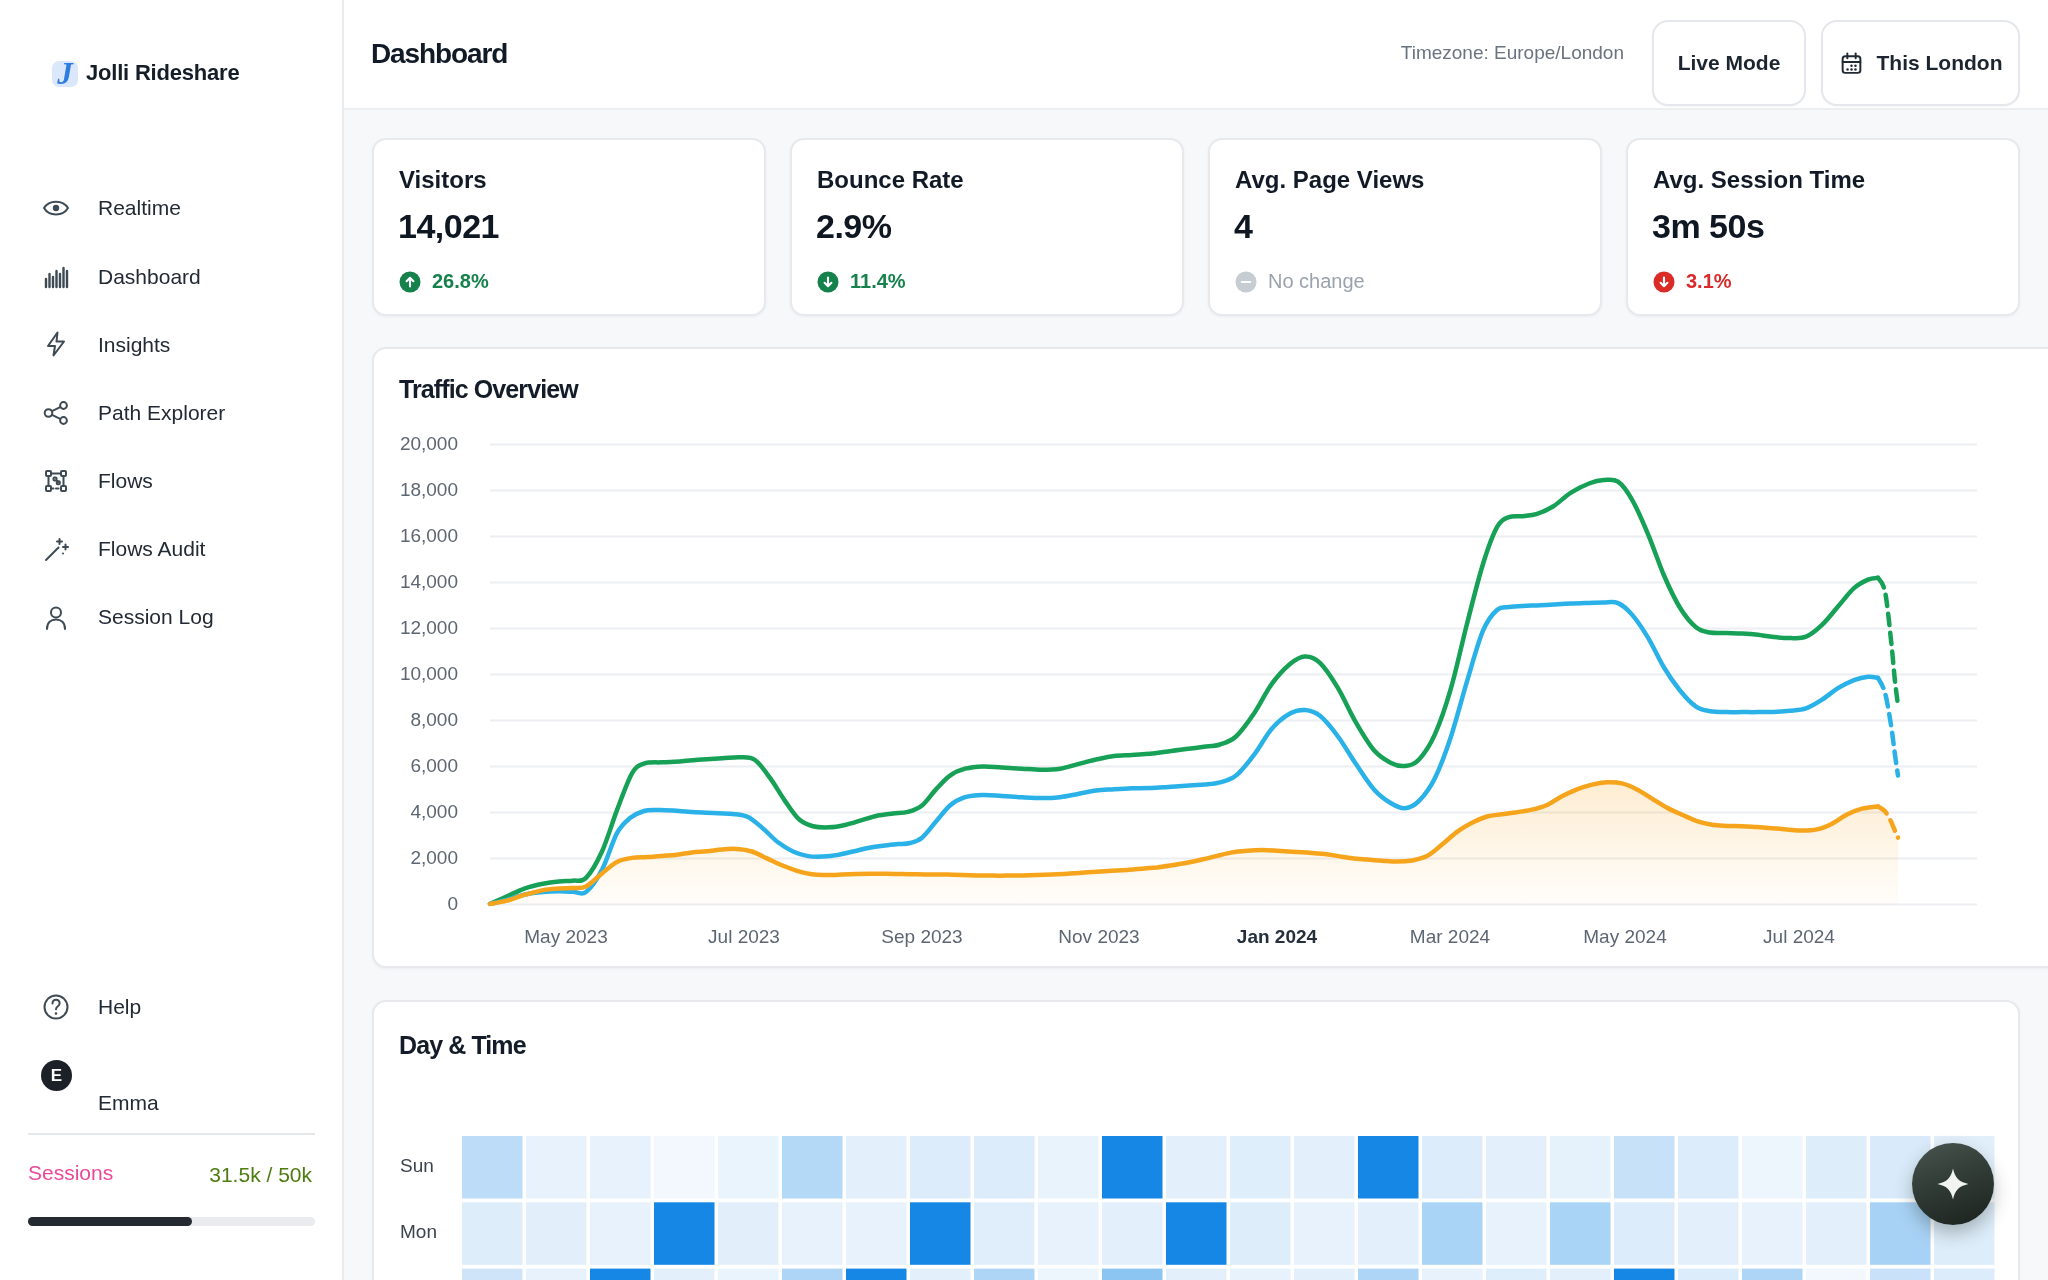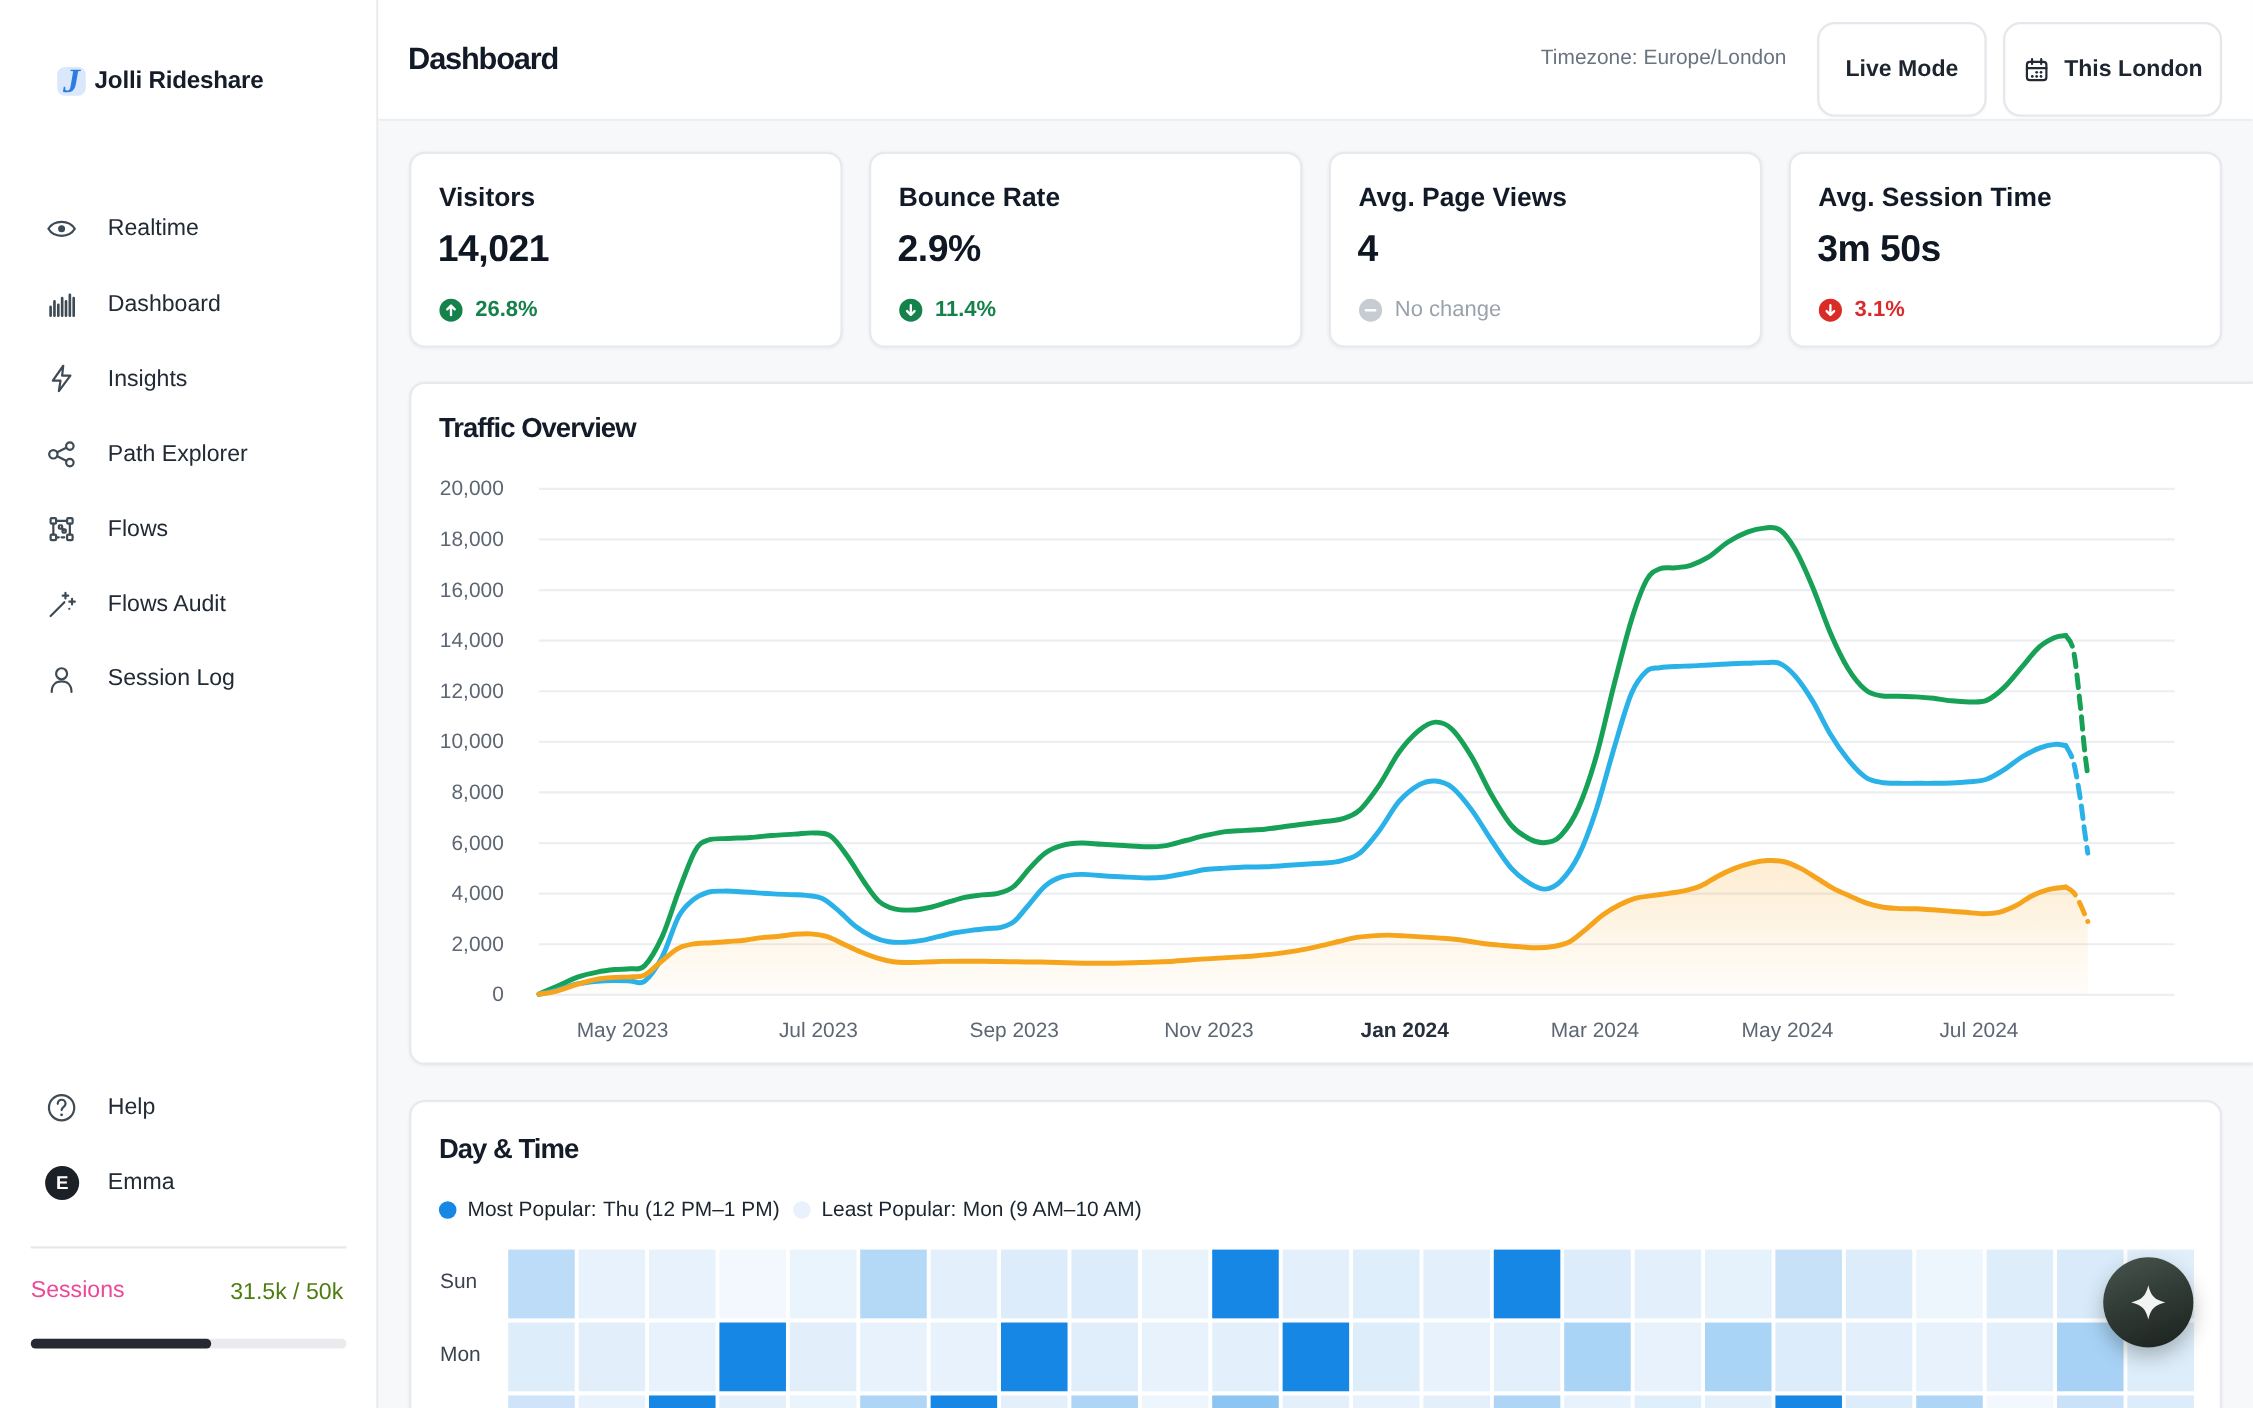--- a/index.html
+++ b/index.html
@@ -91,21 +91,21 @@
     <div class="nav-t" style="top:605px">Session Log</div>
     <svg class="nav-i" style="top:993px" viewBox="0 0 28 28">
         <g fill="none" stroke="#3e4a54" stroke-width="2" stroke-linecap="round" stroke-linejoin="round">
           <circle cx="14" cy="14" r="11.5"></circle>
           <path d="M10.5 10.5 C10.5 5.5 17.6 5.5 17.6 10.5 C17.6 13.4 14 13 14 16.2"></path>
           <path d="M14 20.5 v.01" stroke-width="2.6"></path>
         </g>
       </svg>
     <div class="nav-t" style="top:995px">Help</div>
     <div style="position:absolute;left:41px;top:1060px;width:31px;height:31px;border-radius:50%;background:#1c2128;color:#fff;font-size:17px;font-weight:700;text-align:center;line-height:31px">E</div>
-    <div class="nav-t" style="top:1063px">Emma</div>
+    <div class="nav-t" style="top:1091px">Emma</div>
   </div>
   <div style="position:absolute;left:28px;top:1133px;width:287px;border-top:2px solid #e5e8eb"></div>
   <div style="position:absolute;left:28px;top:1161px;font-size:21px;font-weight:500;color:#ec4899">Sessions</div>
   <div style="position:absolute;right:30px;top:1163px;font-size:21px;font-weight:500;color:#4d7c0f">31.5k / 50k</div>
   <div style="position:absolute;left:28px;top:1217px;width:287px;height:9px;border-radius:5px;background:#e9ebee">
       <div style="width:57%;height:9px;border-radius:5px;background:#242a30"></div>
     </div>
 </aside>
 
 <header>
@@ -207,28 +207,20 @@
     <path d="M1504.0 228.8 C1505.2 231.1 1508.8 232.2 1511.0 242.6 C1513.2 252.9 1515.3 275.9 1517.0 290.9 C1518.7 305.8 1519.8 321.4 1521.0 332.3 C1522.2 343.2 1523.5 352.4 1524.0 356.4" fill="none" stroke="#17a157" stroke-width="4.5" stroke-linecap="round" stroke-dasharray="11.5 7.5"></path>
     <path d="M116.0 554.9 C118.8 554.2 127.2 552.4 133.0 550.8 C138.8 549.2 145.0 546.8 151.0 545.5 C157.0 544.2 163.3 543.5 169.0 543.0 C174.7 542.4 180.0 542.3 185.0 542.3 C190.0 542.3 194.5 542.6 199.0 542.8 C203.5 542.9 207.2 546.6 212.0 543.0 C216.8 539.3 222.8 530.7 228.0 520.9 C233.2 511.1 238.3 492.7 243.0 484.1 C247.7 475.5 251.5 472.8 256.0 469.1 C260.5 465.5 265.3 463.4 270.0 462.0 C274.7 460.7 279.2 461.2 284.0 461.1 C288.8 461.0 294.0 461.3 299.0 461.6 C304.0 461.8 309.0 462.4 314.0 462.7 C319.0 463.1 324.0 463.4 329.0 463.6 C334.0 463.9 339.0 464.1 344.0 464.3 C349.0 464.6 354.0 464.4 359.0 465.0 C364.0 465.6 369.0 465.6 374.0 468.0 C379.0 470.4 384.0 475.3 389.0 479.5 C394.0 483.7 399.0 489.5 404.0 493.3 C409.0 497.1 414.0 500.2 419.0 502.5 C424.0 504.8 429.0 506.3 434.0 507.1 C439.0 507.9 444.0 507.8 449.0 507.6 C454.0 507.4 459.0 506.8 464.0 505.9 C469.0 505.1 474.0 503.6 479.0 502.5 C484.0 501.4 489.0 500.0 494.0 499.0 C499.0 498.1 504.0 497.4 509.0 496.8 C514.0 496.1 519.5 495.6 524.0 495.1 C528.5 494.7 532.0 495.1 536.0 494.0 C540.0 492.9 543.7 492.3 548.0 488.7 C552.3 485.1 557.3 478.0 562.0 472.6 C566.7 467.2 571.2 460.6 576.0 456.5 C580.8 452.4 585.5 450.0 591.0 448.2 C596.5 446.5 602.8 446.1 609.0 445.9 C615.2 445.7 621.5 446.7 628.0 447.1 C634.5 447.5 641.3 447.9 648.0 448.2 C654.7 448.6 661.7 449.1 668.0 449.1 C674.3 449.1 680.0 448.9 686.0 448.2 C692.0 447.5 698.0 446.1 704.0 445.0 C710.0 443.9 716.0 442.4 722.0 441.5 C728.0 440.7 734.0 440.6 740.0 440.2 C746.0 439.8 752.0 439.4 758.0 439.2 C764.0 439.1 770.0 439.2 776.0 439.0 C782.0 438.8 788.0 438.3 794.0 437.9 C800.0 437.5 806.0 437.1 812.0 436.7 C818.0 436.3 824.3 436.1 830.0 435.6 C835.7 435.0 840.7 434.8 846.0 433.3 C851.3 431.8 856.3 431.2 862.0 426.6 C867.7 422.0 874.0 413.8 880.0 405.9 C886.0 398.0 892.0 386.3 898.0 379.4 C904.0 372.6 910.5 367.6 916.0 364.5 C921.5 361.4 926.0 360.7 931.0 361.0 C936.0 361.4 940.5 362.4 946.0 366.8 C951.5 371.2 958.0 379.4 964.0 387.5 C970.0 395.6 976.0 406.3 982.0 415.1 C988.0 423.9 994.2 433.9 1000.0 440.4 C1005.8 446.9 1011.8 451.1 1017.0 454.2 C1022.2 457.3 1026.3 459.6 1031.0 459.3 C1035.7 458.9 1040.0 457.0 1045.0 451.9 C1050.0 446.8 1055.7 439.6 1061.0 428.9 C1066.3 418.2 1071.7 403.6 1077.0 387.5 C1082.3 371.4 1087.7 349.9 1093.0 332.3 C1098.3 314.7 1104.0 293.6 1109.0 281.7 C1114.0 269.8 1118.7 264.9 1123.0 261.0 C1127.3 257.1 1130.7 258.7 1135.0 258.0 C1139.3 257.3 1144.3 257.1 1149.0 256.9 C1153.7 256.6 1158.0 256.6 1163.0 256.4 C1168.0 256.2 1173.3 255.8 1179.0 255.5 C1184.7 255.2 1191.0 254.8 1197.0 254.6 C1203.0 254.3 1209.5 254.1 1215.0 253.9 C1220.5 253.7 1225.2 253.4 1230.0 253.4 C1234.8 253.4 1239.3 252.1 1244.0 254.1 C1248.7 256.1 1253.0 259.8 1258.0 265.6 C1263.0 271.3 1268.7 279.8 1274.0 288.6 C1279.3 297.4 1284.7 309.7 1290.0 318.5 C1295.3 327.3 1300.7 335.0 1306.0 341.5 C1311.3 348.0 1317.0 354.2 1322.0 357.6 C1327.0 361.1 1331.0 361.3 1336.0 362.2 C1341.0 363.1 1346.7 363.0 1352.0 363.1 C1357.3 363.3 1362.7 363.1 1368.0 363.1 C1373.3 363.1 1378.7 363.2 1384.0 363.1 C1389.3 363.1 1394.7 363.1 1400.0 362.9 C1405.3 362.7 1410.7 362.3 1416.0 361.7 C1421.3 361.2 1426.7 361.3 1432.0 359.4 C1437.3 357.6 1442.7 354.1 1448.0 350.7 C1453.3 347.3 1458.7 342.5 1464.0 339.2 C1469.3 335.9 1475.0 333.1 1480.0 331.1 C1485.0 329.2 1490.0 328.1 1494.0 327.7 C1498.0 327.3 1502.3 328.7 1504.0 328.9" fill="none" stroke="#2ab2e8" stroke-width="4.5" stroke-linecap="round"></path>
     <path d="M1504.0 328.9 C1505.2 331.3 1508.8 335.9 1511.0 343.8 C1513.2 351.7 1515.3 365.6 1517.0 376.0 C1518.7 386.4 1519.8 397.5 1521.0 405.9 C1522.2 414.3 1523.5 423.1 1524.0 426.6" fill="none" stroke="#2ab2e8" stroke-width="4.5" stroke-linecap="round" stroke-dasharray="11.5 7.5"></path>
     <path d="M116.0 554.9 C118.8 554.4 127.2 553.3 133.0 551.7 C138.8 550.2 145.0 547.5 151.0 545.7 C157.0 544.0 163.3 542.2 169.0 541.1 C174.7 540.1 180.0 539.9 185.0 539.5 C190.0 539.2 194.5 539.4 199.0 539.1 C203.5 538.7 207.2 539.9 212.0 537.5 C216.8 535.0 222.8 528.5 228.0 524.4 C233.2 520.2 238.0 515.4 243.0 512.9 C248.0 510.3 253.0 509.7 258.0 508.9 C263.0 508.1 268.0 508.4 273.0 508.0 C278.0 507.7 283.0 507.3 288.0 506.9 C293.0 506.5 298.0 506.3 303.0 505.7 C308.0 505.1 313.0 504.0 318.0 503.4 C323.0 502.8 328.0 502.8 333.0 502.3 C338.0 501.8 343.0 500.8 348.0 500.4 C353.0 500.0 358.0 499.6 363.0 500.0 C368.0 500.3 373.0 500.9 378.0 502.5 C383.0 504.1 388.0 507.1 393.0 509.4 C398.0 511.7 403.0 514.2 408.0 516.3 C413.0 518.4 418.0 520.3 423.0 521.8 C428.0 523.3 433.0 524.6 438.0 525.3 C443.0 526.0 448.0 525.9 453.0 526.0 C458.0 526.0 463.0 525.7 468.0 525.5 C473.0 525.3 478.0 525.2 483.0 525.0 C488.0 524.9 493.0 524.8 498.0 524.8 C503.0 524.8 508.0 524.8 513.0 524.8 C518.0 524.8 523.0 525.0 528.0 525.0 C533.0 525.1 538.0 525.2 543.0 525.3 C548.0 525.3 553.0 525.5 558.0 525.5 C563.0 525.5 568.0 525.4 573.0 525.5 C578.0 525.6 583.0 525.8 588.0 526.0 C593.0 526.1 598.0 526.3 603.0 526.4 C608.0 526.5 613.0 526.6 618.0 526.6 C623.0 526.7 628.0 526.7 633.0 526.6 C638.0 526.6 643.0 526.5 648.0 526.4 C653.0 526.3 658.0 526.1 663.0 526.0 C668.0 525.8 673.0 525.7 678.0 525.5 C683.0 525.3 688.0 525.1 693.0 524.8 C698.0 524.5 703.0 524.0 708.0 523.7 C713.0 523.3 718.0 523.0 723.0 522.7 C728.0 522.4 733.0 522.1 738.0 521.8 C743.0 521.5 748.0 521.2 753.0 520.9 C758.0 520.6 763.0 520.2 768.0 519.8 C773.0 519.3 778.0 518.9 783.0 518.4 C788.0 517.8 793.0 517.1 798.0 516.3 C803.0 515.5 808.0 514.7 813.0 513.8 C818.0 512.8 823.0 511.7 828.0 510.5 C833.0 509.4 838.0 508.1 843.0 506.9 C848.0 505.7 853.0 504.3 858.0 503.4 C863.0 502.6 868.0 502.2 873.0 501.8 C878.0 501.4 883.0 501.1 888.0 501.1 C893.0 501.1 898.0 501.5 903.0 501.8 C908.0 502.1 913.0 502.4 918.0 502.7 C923.0 503.0 928.0 503.3 933.0 503.6 C938.0 504.0 943.0 504.3 948.0 504.8 C953.0 505.3 958.0 506.1 963.0 506.9 C968.0 507.6 973.0 508.6 978.0 509.2 C983.0 509.8 988.0 510.1 993.0 510.5 C998.0 511.0 1003.0 511.4 1008.0 511.7 C1013.0 512.0 1018.0 512.7 1023.0 512.6 C1028.0 512.6 1033.0 512.4 1038.0 511.5 C1043.0 510.5 1048.0 509.7 1053.0 507.1 C1058.0 504.5 1063.0 499.6 1068.0 495.6 C1073.0 491.6 1078.0 486.6 1083.0 482.9 C1088.0 479.3 1093.0 476.3 1098.0 473.8 C1103.0 471.2 1108.0 469.0 1113.0 467.5 C1118.0 466.1 1123.0 466.0 1128.0 465.2 C1133.0 464.5 1138.0 463.9 1143.0 463.2 C1148.0 462.4 1153.0 461.8 1158.0 460.6 C1163.0 459.5 1168.0 458.3 1173.0 456.0 C1178.0 453.8 1183.0 449.9 1188.0 447.3 C1193.0 444.7 1198.0 442.4 1203.0 440.4 C1208.0 438.4 1213.0 436.8 1218.0 435.6 C1223.0 434.4 1228.0 433.5 1233.0 433.3 C1238.0 433.1 1243.0 433.2 1248.0 434.4 C1253.0 435.6 1258.0 437.9 1263.0 440.4 C1268.0 442.9 1273.0 446.5 1278.0 449.6 C1283.0 452.7 1288.0 456.1 1293.0 458.8 C1298.0 461.5 1303.0 463.5 1308.0 465.7 C1313.0 467.9 1318.0 470.5 1323.0 472.1 C1328.0 473.8 1333.0 475.0 1338.0 475.8 C1343.0 476.6 1348.0 476.7 1353.0 477.0 C1358.0 477.2 1363.0 477.0 1368.0 477.2 C1373.0 477.4 1378.0 477.8 1383.0 478.1 C1388.0 478.5 1393.0 478.9 1398.0 479.3 C1403.0 479.7 1408.0 480.0 1413.0 480.4 C1418.0 480.8 1423.0 481.6 1428.0 481.6 C1433.0 481.6 1438.0 481.6 1443.0 480.4 C1448.0 479.3 1453.0 477.2 1458.0 474.7 C1463.0 472.2 1468.0 468.0 1473.0 465.5 C1478.0 463.0 1482.8 461.1 1488.0 459.7 C1493.2 458.4 1501.3 457.8 1504.0 457.4" fill="none" stroke="#f6a41c" stroke-width="4.5" stroke-linecap="round"></path>
     <path d="M1504.0 457.4 C1505.2 458.2 1508.8 459.7 1511.0 462.2 C1513.2 464.8 1515.3 469.3 1517.0 472.6 C1518.7 475.9 1519.8 479.1 1521.0 481.8 C1522.2 484.5 1523.5 487.5 1524.0 488.7" fill="none" stroke="#f6a41c" stroke-width="4.5" stroke-linecap="round" stroke-dasharray="11.5 7.5"></path>
   </svg>
 </div>
 
 <div class="card" style="left:372px;top:1000px;width:1648px;height:420px;overflow:hidden">
   <div style="position:absolute;left:25px;top:29px;font-size:25px;font-weight:700;color:#131c28;letter-spacing:-.9px">Day &amp; Time</div>
-  <div style="position:absolute;left:25px;top:87px;display:flex;align-items:center;font-size:19px;color:#1b242f">
-    <span style="width:16px;height:16px;border-radius:50%;background:#1787e6;margin-right:10px"></span>
-    <span style="font-weight:500">Most Popular:</span>
-      <span style="margin-left:6px">Thu (12 PM–1 PM)</span>
-    <span style="width:16px;height:16px;border-radius:50%;background:#e8f1fc;margin-left:12px;margin-right:10px"></span>
-    <span style="font-weight:500">Least Popular:</span>
-      <span style="margin-left:6px">Mon (9 AM–10 AM)</span>
-  </div>
   <div style="position:absolute;left:26px;top:153px;font-size:19px;color:#3a434e">Sun</div>
   <div style="position:absolute;left:26px;top:219px;font-size:19px;color:#3a434e">Mon</div>
   <svg width="1648" height="420" viewBox="0 0 1648 420" style="position:absolute;left:0;top:0">
       <rect x="88.0" y="134.0" width="60.5" height="62.5" fill="#bcdcf7"></rect>
       <rect x="152.0" y="134.0" width="60.5" height="62.5" fill="#e7f2fc"></rect>
       <rect x="216.0" y="134.0" width="60.5" height="62.5" fill="#e7f2fc"></rect>
       <rect x="280.0" y="134.0" width="60.5" height="62.5" fill="#f2f8fd"></rect>
       <rect x="344.0" y="134.0" width="60.5" height="62.5" fill="#eaf4fc"></rect>
       <rect x="408.0" y="134.0" width="60.5" height="62.5" fill="#b4d9f6"></rect>
       <rect x="472.0" y="134.0" width="60.5" height="62.5" fill="#e3f0fb"></rect>

